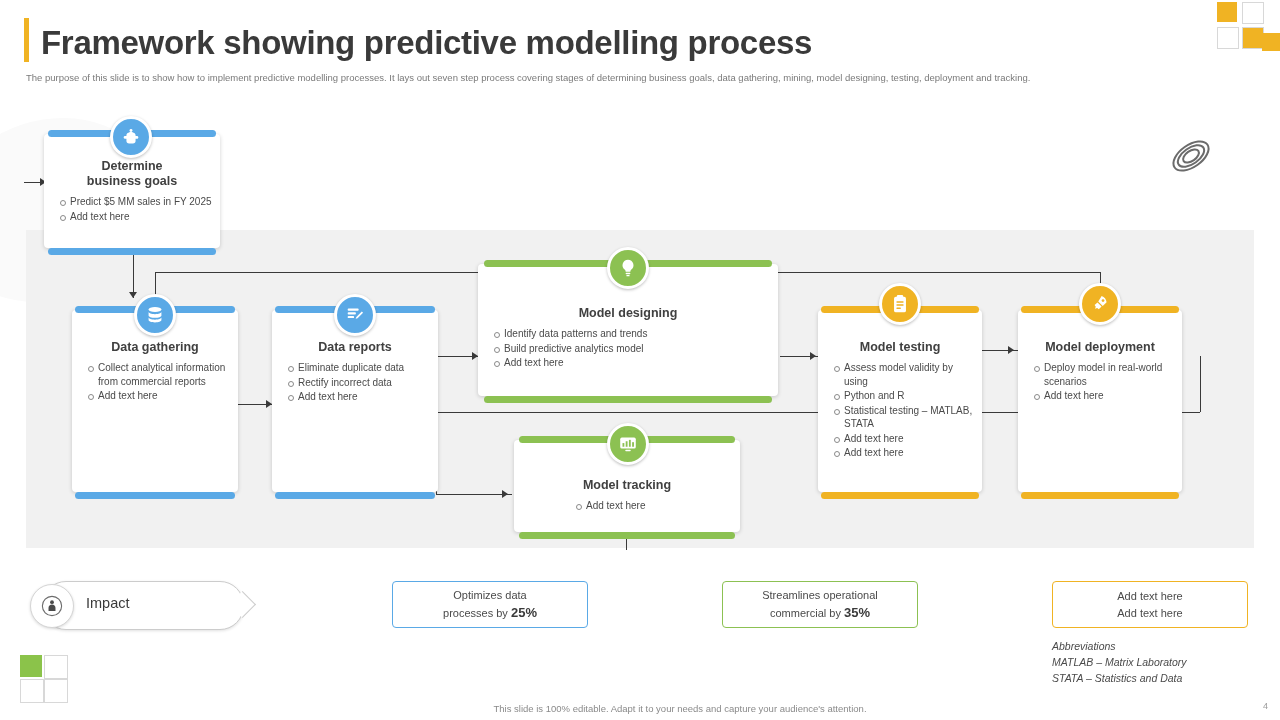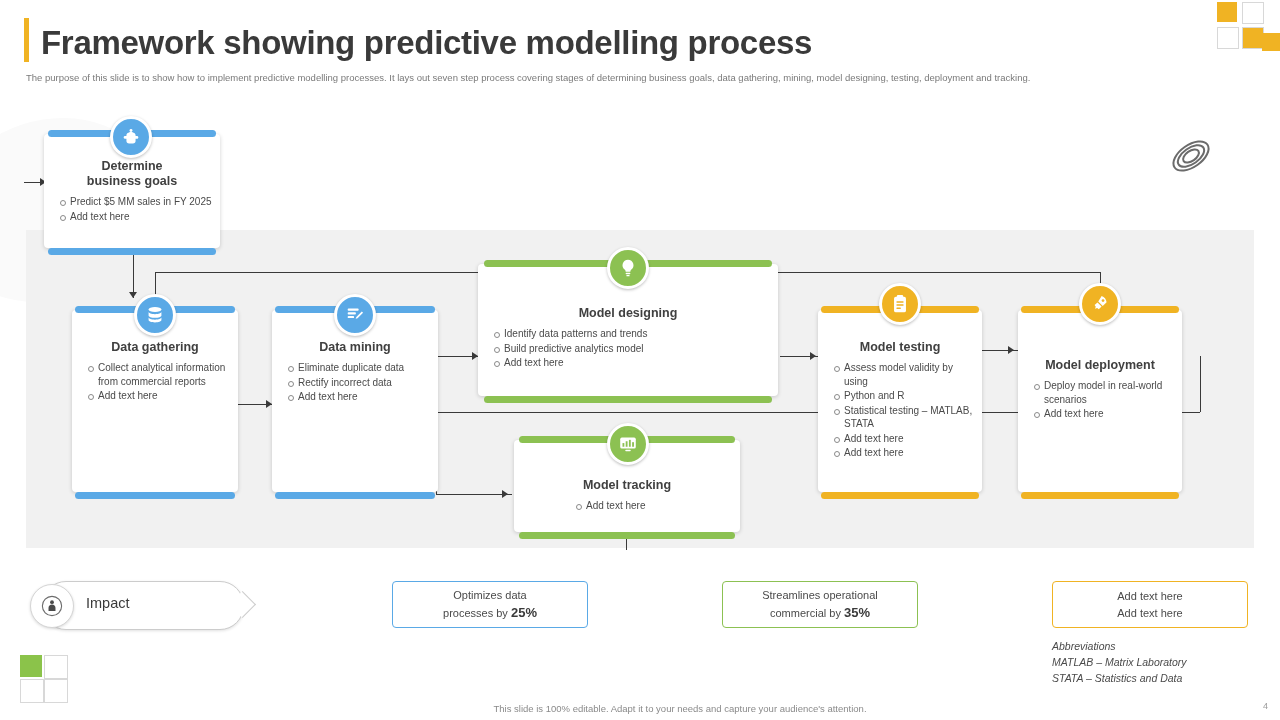--- a/index.html
+++ b/index.html
@@ -365,21 +365,21 @@
     <svg viewBox="0 0 24 24" fill="#ffffff">
       <ellipse cx="12" cy="6" rx="7" ry="2.6"></ellipse>
       <path d="M5 8.5v4c0 1.4 3.1 2.6 7 2.6s7-1.2 7-2.6v-4c0 1.4-3.1 2.6-7 2.6s-7-1.2-7-2.6z"></path>
       <path d="M5 14.5v3c0 1.4 3.1 2.6 7 2.6s7-1.2 7-2.6v-3c0 1.4-3.1 2.6-7 2.6s-7-1.2-7-2.6z"></path>
     </svg>
   </div>
 
   <div class="card" style="left:272px; top:310px; width:166px; height:182px;">
     <div class="bar-top bar-blue" style="width:160px;"></div>
     <div class="bar-bot bar-blue" style="width:160px;"></div>
-    <div class="card-title" style="margin-top:30px;">Data mining</div>
+    <div class="card-title" style="margin-top:30px;">Data reports</div>
     <ul class="bullets">
       <li>Eliminate duplicate data</li>
       <li>Rectify incorrect data</li>
       <li>Add text here</li>
     </ul>
   </div>
   <div class="badge blue" style="left:334px; top:294px;">
     <svg viewBox="0 0 24 24" fill="#ffffff">
       <rect x="4" y="5" width="12" height="2.4" rx="1"></rect>
       <rect x="4" y="9" width="9" height="2.4" rx="1"></rect>
@@ -424,21 +424,21 @@
       <rect x="8.5" y="2.2" width="7" height="3.4" rx="1.4" fill="#ffffff"></rect>
       <rect x="8" y="9" width="8" height="1.6" rx=".8" fill="#f0b323"></rect>
       <rect x="8" y="12.4" width="8" height="1.6" rx=".8" fill="#f0b323"></rect>
       <rect x="8" y="15.8" width="5" height="1.6" rx=".8" fill="#f0b323"></rect>
     </svg>
   </div>
 
   <div class="card" style="left:1018px; top:310px; width:164px; height:182px;">
     <div class="bar-top bar-amber" style="width:158px;"></div>
     <div class="bar-bot bar-amber" style="width:158px;"></div>
-    <div class="card-title" style="margin-top:48px;">Model deployment</div>
+    <div class="card-title" style="margin-top:30px;">Model deployment</div>
     <ul class="bullets">
       <li>Deploy model in real-world scenarios</li>
       <li>Add text here</li>
     </ul>
   </div>
   <div class="badge amber" style="left:1079px; top:283px;">
     <svg viewBox="0 0 24 24" fill="#ffffff">
       <path d="M13.8 3.2c3 1 5 3.6 5.4 6.8l-4.2 4.2-4.9-4.9 3.7-6.1z"></path>
       <path d="M9.3 10.3l4.4 4.4-3 3-1.8-1.3-2.4.9.9-2.4-1.3-1.8 3.2-2.8z"></path>
       <circle cx="15.3" cy="8.2" r="1.5" fill="#f0b323"></circle>

